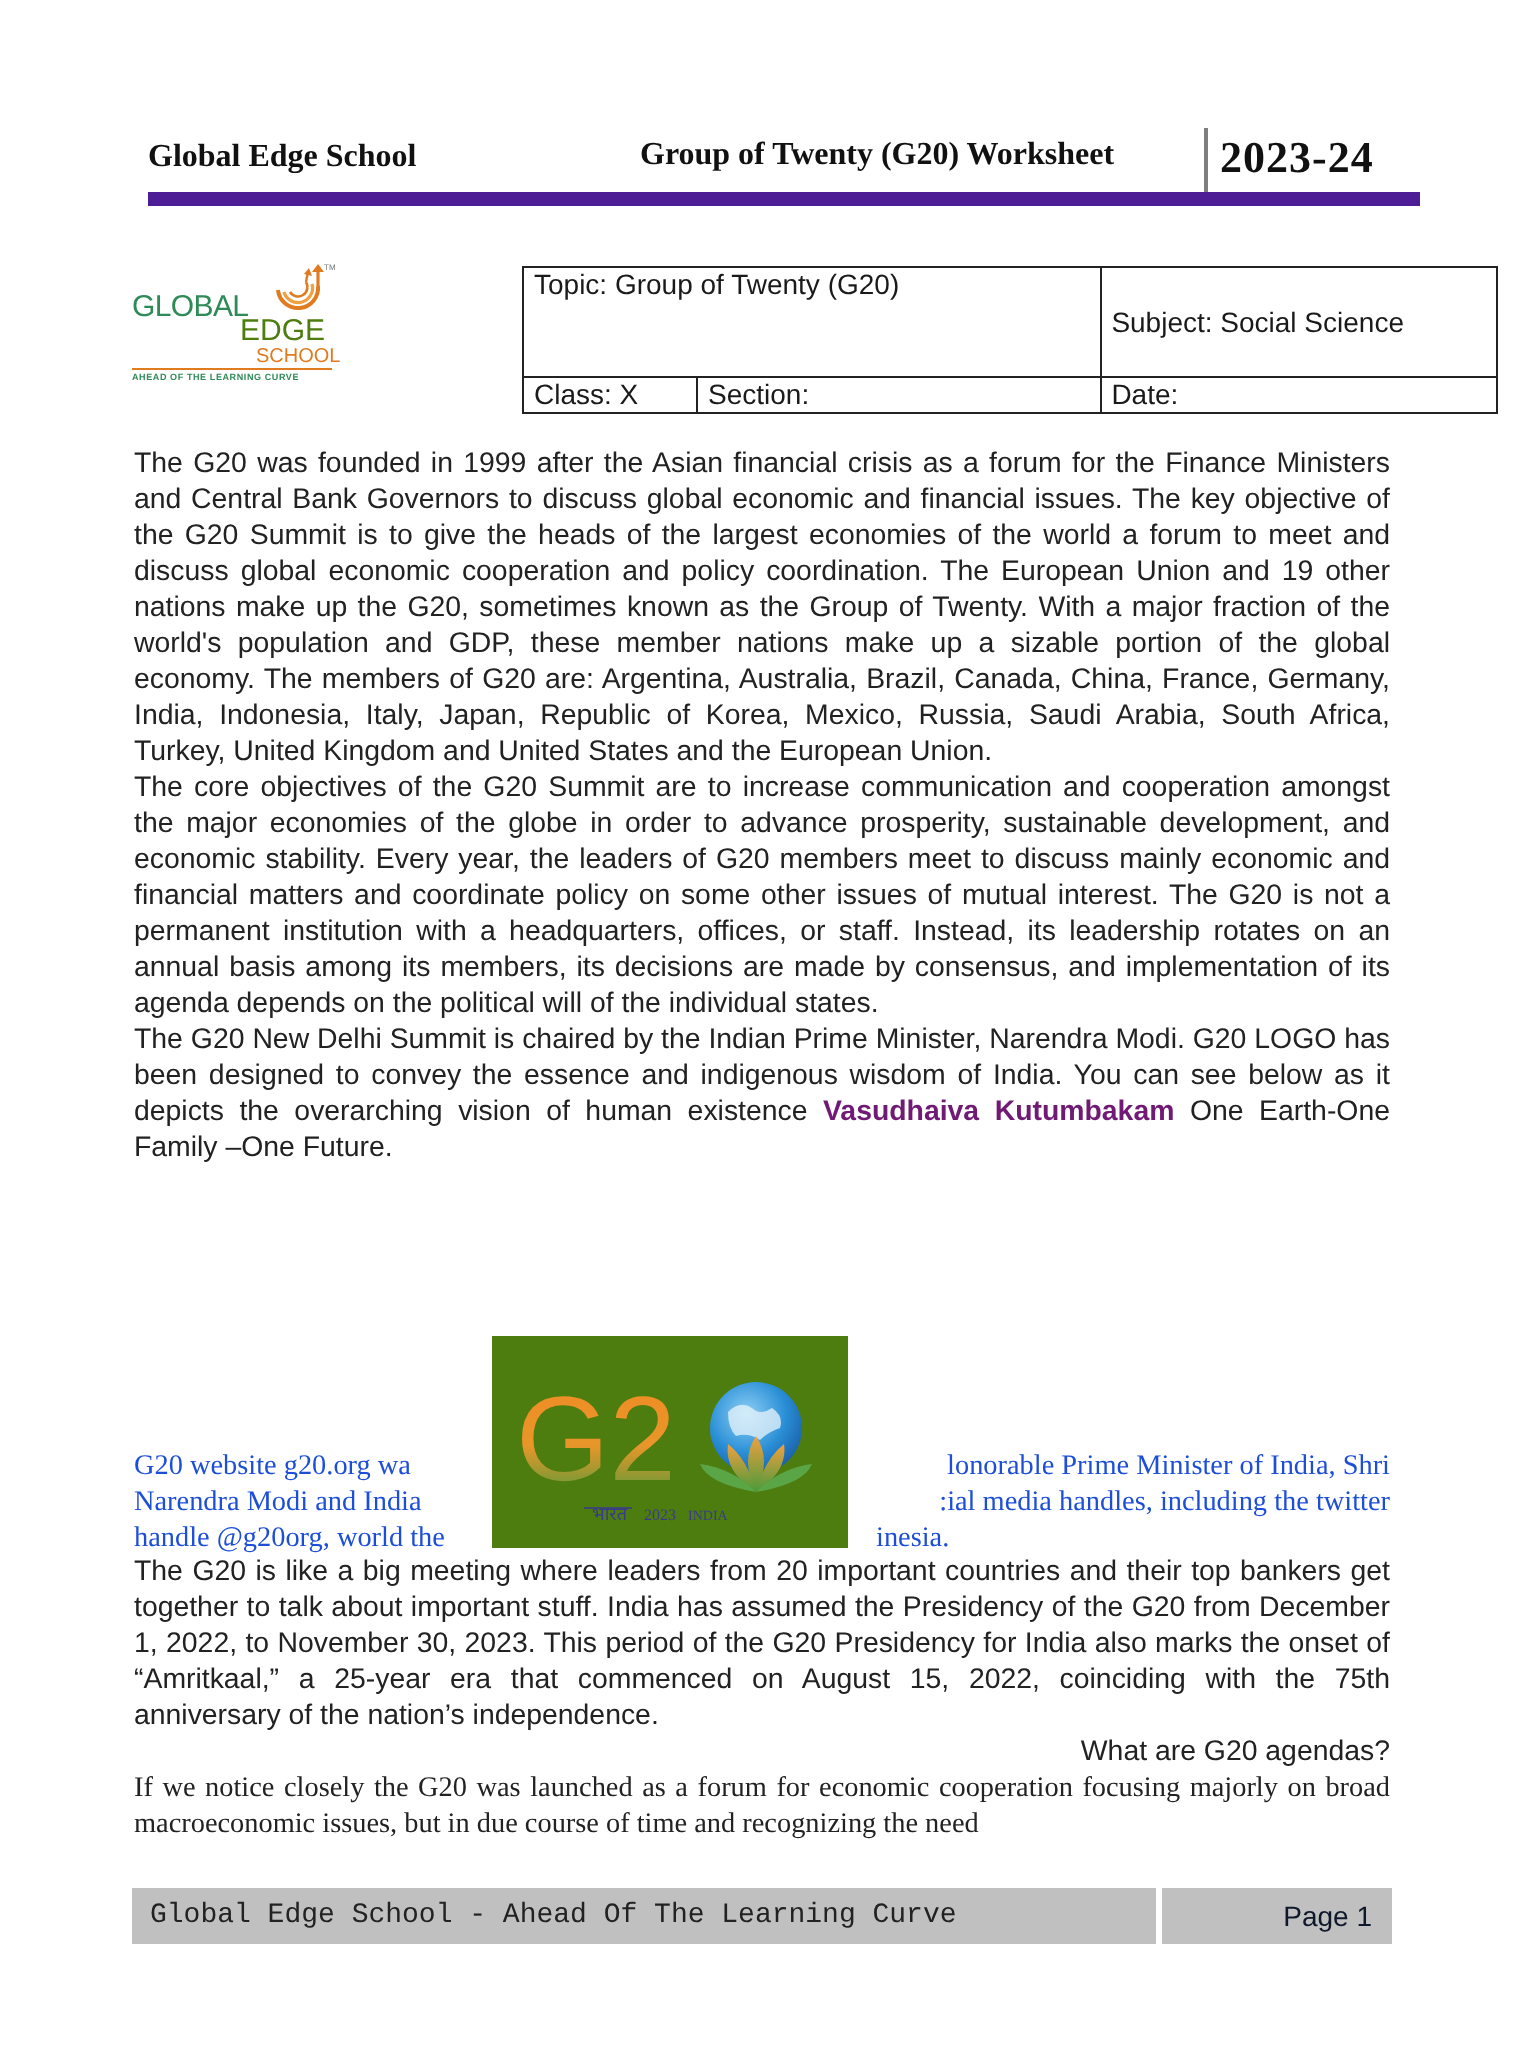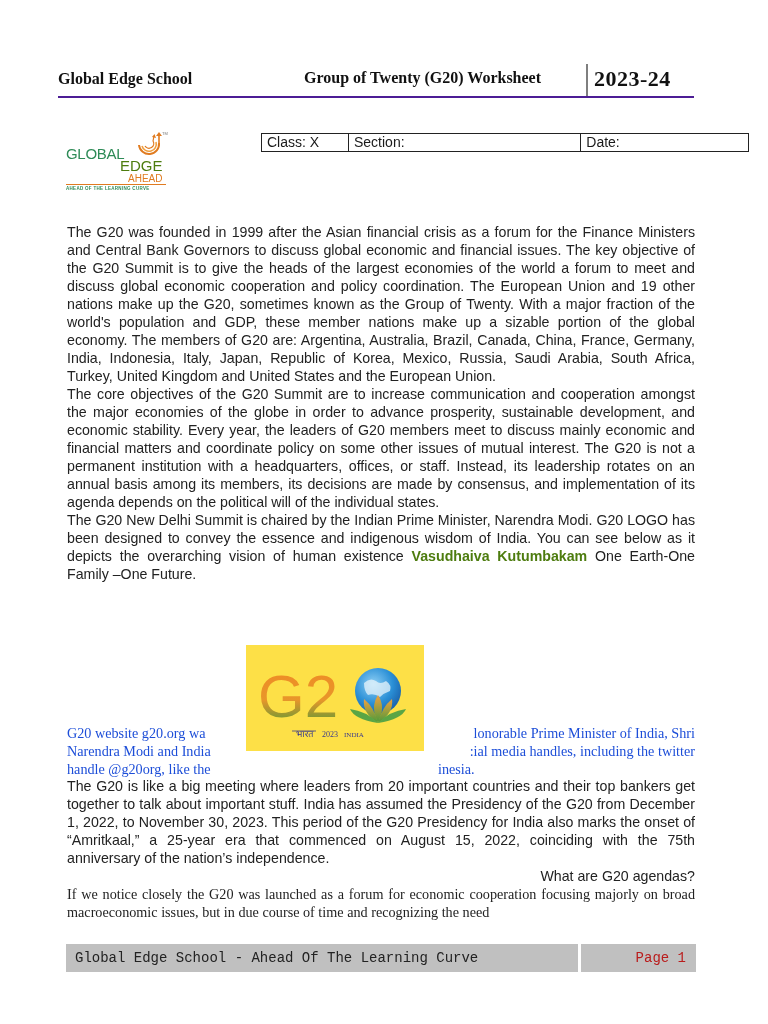--- a/index.html
+++ b/index.html
@@ -11,25 +11,25 @@
       width: 768px;
       height: 1024px;
       position: relative;
       overflow: hidden;
       font-family: "Liberation Sans", sans-serif;
       color: #1a1a1a;
     }
     
     .page-header {
       position: absolute;
-      left: 58px;
+      left: 74px;
       top: 66px;
       width: 636px;
       height: 30px;
-      border-bottom: 2px solid #4c1d95;
+      border-bottom: 7px solid #4c1d95;
     }
     .hdr-school {
       position: absolute;
       left: 0;
       top: 4px;
       font-family: "Liberation Serif", serif;
       font-weight: bold;
       font-size: 16px;
       color: #111;
     }
@@ -155,21 +155,21 @@
       position: absolute;
       left: 67px;
       width: 628px;
       font-family: "Liberation Sans", sans-serif;
       font-size: 14.2px;
       line-height: 18px;
       text-align: justify;
       color: #222;
       margin: 0;
     }
-    .body-text b { color: #4d7c0f; }
+    .body-text b { color: #701a75; }
     .p1 { top: 223px; }
 
     
     .g20-section {
       position: absolute;
       left: 67px;
       top: 724px;
       width: 628px;
       height: 54px;
     }
@@ -178,24 +178,24 @@
       height: 18px;
       line-height: 18px;
       font-size: 14.2px;
       font-family: Liberation Serif, serif;
       color: #1d4ed8;
       white-space: nowrap;
     }
     .g20-logo {
       position: absolute;
       left: 246px;
-      top: 645px;
+      top: 668px;
       width: 178px;
       height: 106px;
-      background: #fde047;
+      background: #4d7c0f;
     }
     .g20-logo svg { display: block; }
 
     .p4 { top: 777px; }
 
     
     .page-footer {
       position: absolute;
       left: 66px;
       top: 944px;
@@ -224,23 +224,23 @@
       top: 6px;
       font-family: Liberation Mono, monospace;
       font-size: 14px;
       color: #222;
       white-space: nowrap;
     }
     .ftr-right span {
       position: absolute;
       right: 10px;
       top: 6px;
-      font-family: Liberation Mono, monospace;
+      font-family: Liberation Sans, sans-serif;
       font-size: 14px;
-      color: #b91c1c;
+      color: #0f172a;
     }
   </style>
 </head>
 <body>
 
 <div class="page-header">
   <span class="hdr-school">Global Edge School</span>
   <span class="hdr-title">Group of Twenty (G20) Worksheet</span>
   <span class="hdr-divider"></span>
   <span class="hdr-year">2023-24</span>
@@ -252,47 +252,51 @@
     <path d="M6 15 A7 7 0 0 0 20 11" stroke="#f0a040" stroke-width="1.6" fill="none"></path>
     <path d="M9 15 A4.5 4.5 0 0 0 17 10" stroke="#e07b20" stroke-width="1.3" fill="none"></path>
     <path d="M23 12 L23 3" stroke="#e07b20" stroke-width="1.6"></path>
     <path d="M20 5 L23 1 L26 5 Z" fill="#e07b20"></path>
     <path d="M17 10 L18 5" stroke="#e07b20" stroke-width="1.2"></path>
     <path d="M16 6 L18.5 3 L20 7 Z" fill="#e07b20"></path>
   </svg>
   <span class="logo-tm">TM</span>
   <span class="logo-global">GLOBAL</span>
   <span class="logo-edge">EDGE</span>
-  <span class="logo-school">AHEAD</span>
+  <span class="logo-school">SCHOOL</span>
   <span class="logo-rule"></span>
   <span class="logo-tagline">AHEAD OF THE LEARNING CURVE</span>
 </div>
 
 <table class="info-table">
   <tbody>
+      <tr class="r1">
+    <td colspan="2" style="width:236px;">Topic: Group of Twenty (G20)</td>
+    <td class="subject-cell">Subject: Social Science</td>
+  </tr>
   <tr class="r2">
     <td style="width:76px;">Class: X</td>
     <td>Section:</td>
     <td>Date:</td>
   </tr>
 </tbody>
   </table>
 
 <div class="body-text p1">
   <p style="margin:0;">The G20 was founded in 1999 after the Asian financial crisis as a forum for the Finance Ministers and Central Bank Governors to discuss global economic and financial issues. The key objective of the G20 Summit is to give the heads of the largest economies of the world a forum to meet and discuss global economic cooperation and policy coordination. The European Union and 19 other nations make up the G20, sometimes known as the Group of Twenty. With a major fraction of the world's population and GDP, these member nations make up a sizable portion of the global economy.  The members of G20 are: Argentina, Australia, Brazil, Canada, China, France, Germany, India, Indonesia, Italy, Japan, Republic of Korea, Mexico, Russia, Saudi Arabia, South Africa, Turkey, United Kingdom and United States and the European Union.</p>
   <p style="margin:0;">The core objectives of the G20 Summit are to increase communication and cooperation amongst the major economies of the globe in order to advance prosperity, sustainable development, and economic stability. Every year, the leaders of G20 members meet to discuss mainly economic and financial matters and coordinate policy on some other issues of mutual interest.  The G20 is not a permanent institution with a headquarters, offices, or staff. Instead, its leadership rotates on an annual basis among its members, its decisions are made by consensus, and implementation of its agenda depends on the political will of the individual states.</p>
   <p style="margin:0;"><span>The G20 New Delhi Summit is chaired by the Indian Prime Minister, Narendra Modi. G20 LOGO has been designed to convey the essence and indigenous wisdom of India. You can see below as it depicts the overarching vision of human existence </span><b>Vasudhaiva Kutumbakam</b> <span>One Earth-One Family –One Future.</span></p>
 </div>
 
 <div class="g20-section">
   <span class="g20-line" style="left:0; top:0;">G20 website g20.org wa</span>
   <span class="g20-line" style="right:0; top:0;">lonorable Prime Minister of India, Shri</span>
   <span class="g20-line" style="left:0; top:18px;">Narendra Modi and India</span>
   <span class="g20-line" style="right:0; top:18px;">:ial media handles, including the twitter</span>
-  <span class="g20-line" style="left:0; top:36px;">handle @g20org, like the</span>
+  <span class="g20-line" style="left:0; top:36px;">handle @g20org, world the</span>
   <span class="g20-line" style="left:371px; top:36px;">inesia.</span>
 </div>
 
 <div class="body-text p4">
   <p style="margin:0;"> The G20 is like a big meeting where leaders from 20 important countries and their top bankers get together to talk about important stuff. India has assumed the Presidency of the G20 from December 1, 2022, to November 30, 2023. This period of the G20 Presidency for India also marks the onset of “Amritkaal,” a 25-year era that commenced on August 15, 2022, coinciding with the 75th anniversary of the nation’s independence.</p>
   <p style="margin:0; text-align:right;"> What are G20 agendas?</p>
   <p style="margin:0;font-family:Liberation Serif, serif;">If we notice closely the G20 was launched as a forum for economic cooperation focusing majorly on broad macroeconomic issues, but in due course of time and recognizing the need</p>
 </div>
 
 <div class="g20-logo">

